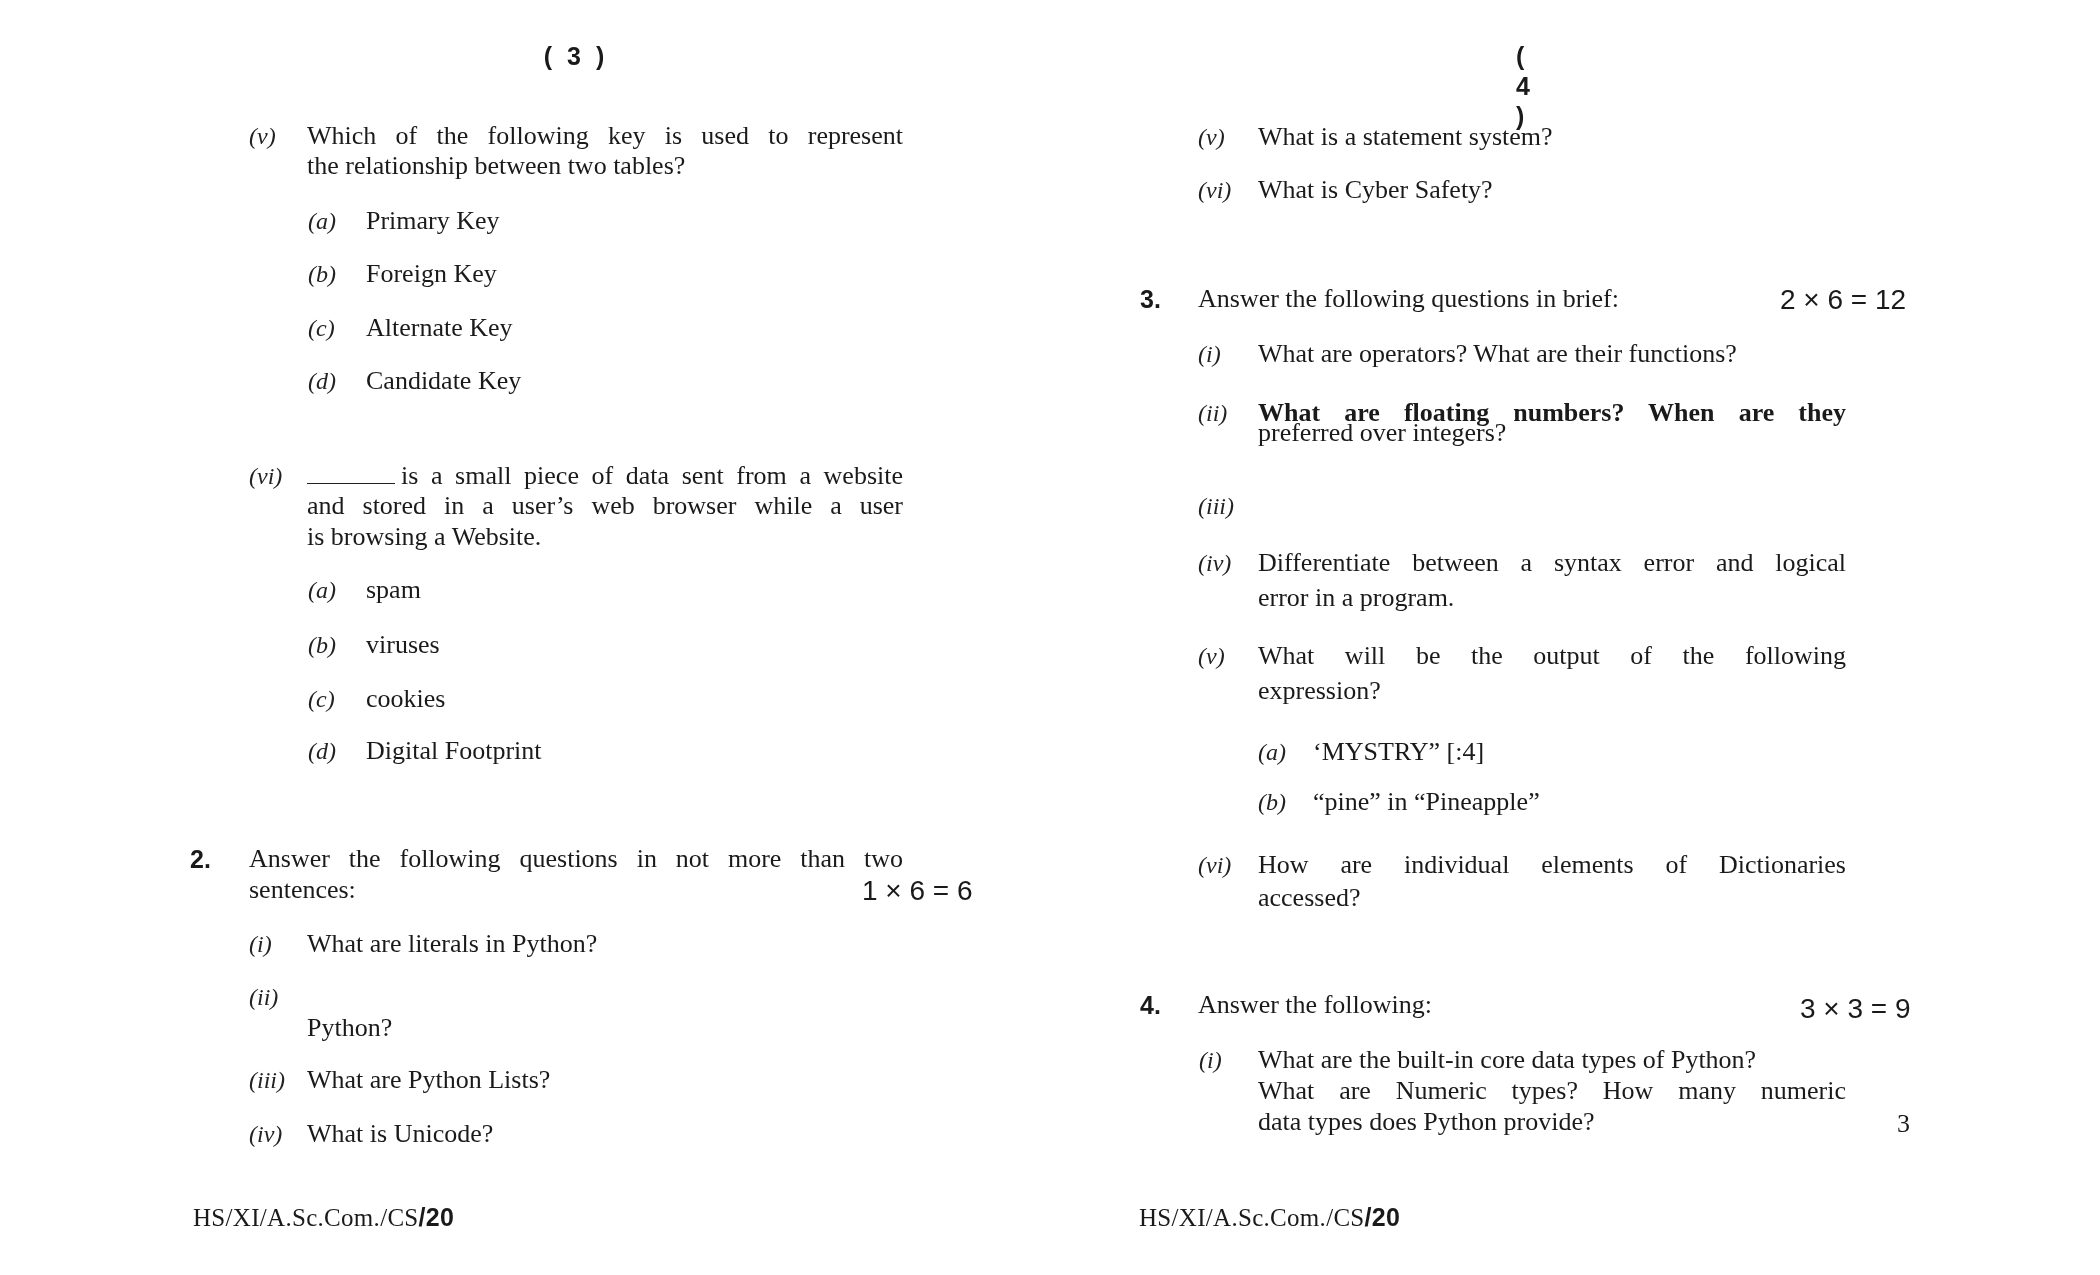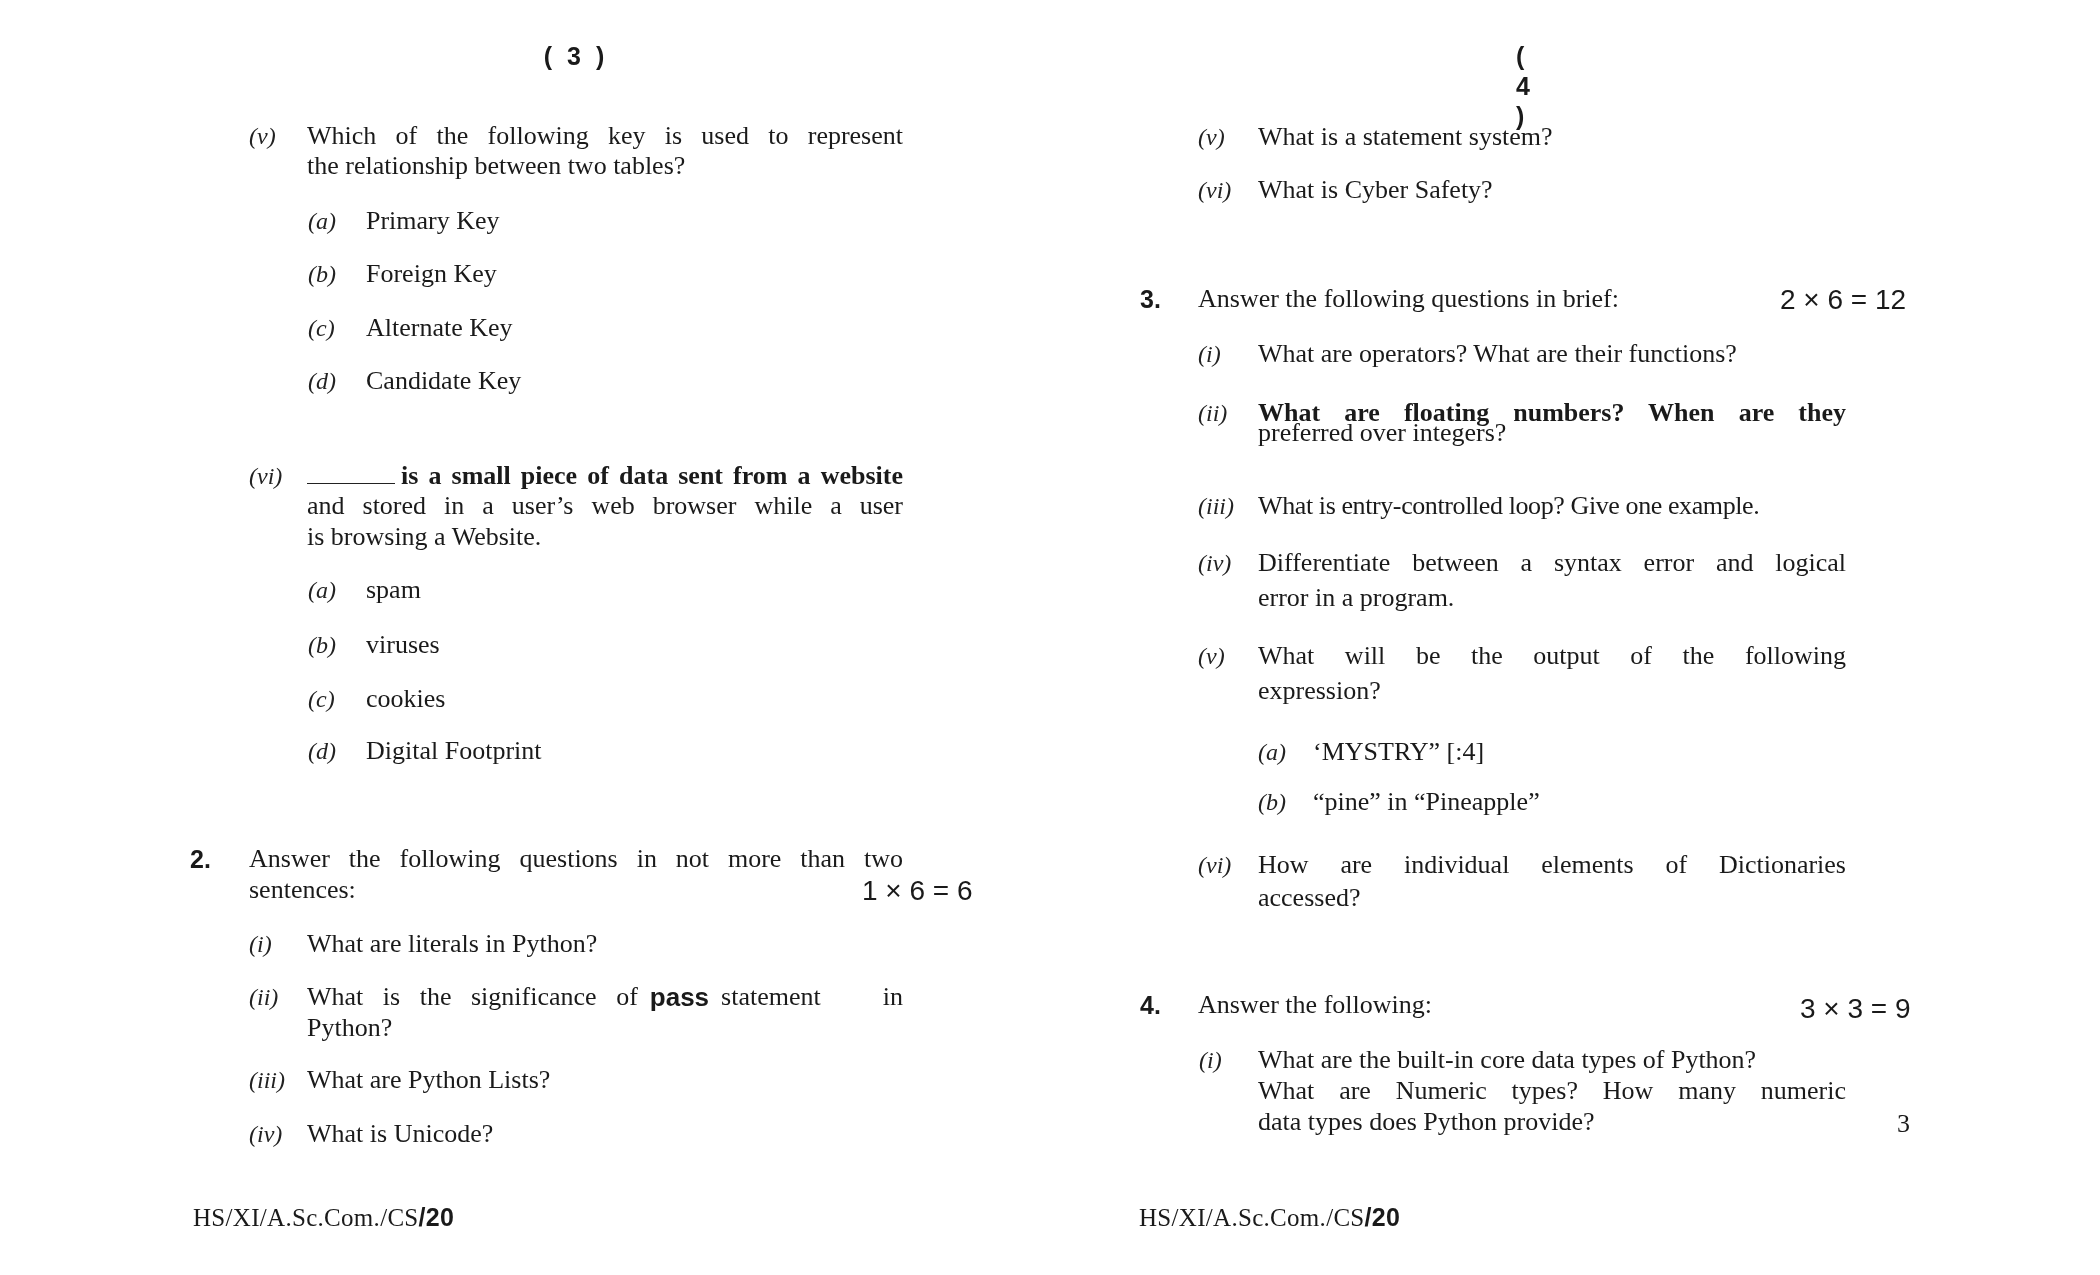--- a/index.html
+++ b/index.html
@@ -34,21 +34,21 @@
   <div class="lbl" style="left:308px; top:206px;">(a)</div>
   <div class="ln" style="left:366px; top:206px;">Primary Key</div>
   <div class="lbl" style="left:308px; top:259px;">(b)</div>
   <div class="ln" style="left:366px; top:259px;">Foreign Key</div>
   <div class="lbl" style="left:308px; top:313px;">(c)</div>
   <div class="ln" style="left:366px; top:313px;">Alternate Key</div>
   <div class="lbl" style="left:308px; top:366px;">(d)</div>
   <div class="ln" style="left:366px; top:366px;">Candidate Key</div>
 
   <div class="lbl" style="left:249px; top:461px;">(vi)</div>
-  <div class="ln" style="left:307px; top:461px; width:596px; display:flex; justify-content:space-between;font-weight:bold;">
+  <div class="ln" style="left:307px; top:461px; width:596px; display:flex; justify-content:space-between;">
     <span class="blank"></span>
     <span style="flex:1; text-align:justify; text-align-last:justify;">is a small piece of data sent from a website</span>
   </div>
   <div class="ln j" style="left:307px; top:491px; width:596px;">and stored in a user’s web browser while a user</div>
   <div class="ln" style="left:307px; top:522px;">is browsing a Website.</div>
 
   <div class="lbl" style="left:308px; top:575px;">(a)</div>
   <div class="ln" style="left:366px; top:575px;">spam</div>
   <div class="lbl" style="left:308px; top:630px;">(b)</div>
   <div class="ln" style="left:366px; top:630px;">viruses</div>
@@ -59,25 +59,20 @@
 
   <div class="qnum" style="left:190px; top:844px;">2.</div>
   <div class="ln j" style="left:249px; top:844px; width:654px;">Answer the following questions in not more than two</div>
   <div class="ln" style="left:249px; top:875px;">sentences:</div>
   <div class="marks" style="left:862px; top:876px; width:100px;">1 × 6 = 6</div>
 
   <div class="lbl" style="left:249px; top:929px;">(i)</div>
   <div class="ln" style="left:307px; top:929px;">What are literals in Python?</div>
 
   <div class="lbl" style="left:249px; top:982px;">(ii)</div>
-  <div class="ln" style="left:307px; top:982px; width:596px; display:flex; justify-content:space-between;">
-    <span style="flex:1; text-align:justify; text-align-last:justify; white-space:normal;">What is the significance of</span>
-    <span class="strong" style="margin:0 12px;">pass</span>
-    <span style="flex:0.55; text-align:justify; text-align-last:justify; white-space:normal;">statement in</span>
-  </div>
   <div class="ln" style="left:307px; top:1013px;">Python?</div>
 
   <div class="lbl" style="left:249px; top:1065px;">(iii)</div>
   <div class="ln" style="left:307px; top:1065px;">What are Python Lists?</div>
 
   <div class="lbl" style="left:249px; top:1119px;">(iv)</div>
   <div class="ln" style="left:307px; top:1119px;">What is Unicode?</div>
 
   <div class="footer" style="left:193px; top:1202px;">
     <span>HS/XI/A.Sc.Com./CS</span><b>/20</b>
@@ -97,21 +92,20 @@
   <div class="marks" style="left:1780px; top:285px; width:126px;">2 × 6 = 12</div>
 
   <div class="lbl" style="left:1198px; top:339px;">(i)</div>
   <div class="ln" style="left:1258px; top:339px;">What are operators? What are their functions?</div>
 
   <div class="lbl" style="left:1198px; top:398px;">(ii)</div>
   <div class="ln j" style="left:1258px; top:398px; width:588px;font-weight:bold;">What are floating numbers? When are they</div>
   <div class="ln" style="left:1258px; top:418px;">preferred over integers?</div>
 
   <div class="lbl" style="left:1198px; top:491px;">(iii)</div>
-  <div class="ln" style="left:1258px; top:491px; letter-spacing:-0.4px;">What is entry-controlled loop? Give one example.</div>
 
   <div class="lbl" style="left:1198px; top:548px;">(iv)</div>
   <div class="ln j" style="left:1258px; top:548px; width:588px;">Differentiate between a syntax error and logical</div>
   <div class="ln" style="left:1258px; top:583px;">error in a program.</div>
 
   <div class="lbl" style="left:1198px; top:641px;">(v)</div>
   <div class="ln j" style="left:1258px; top:641px; width:588px;">What will be the output of the following</div>
   <div class="ln" style="left:1258px; top:676px;">expression?</div>
 
   <div class="lbl" style="left:1258px; top:737px;">(a)</div>

